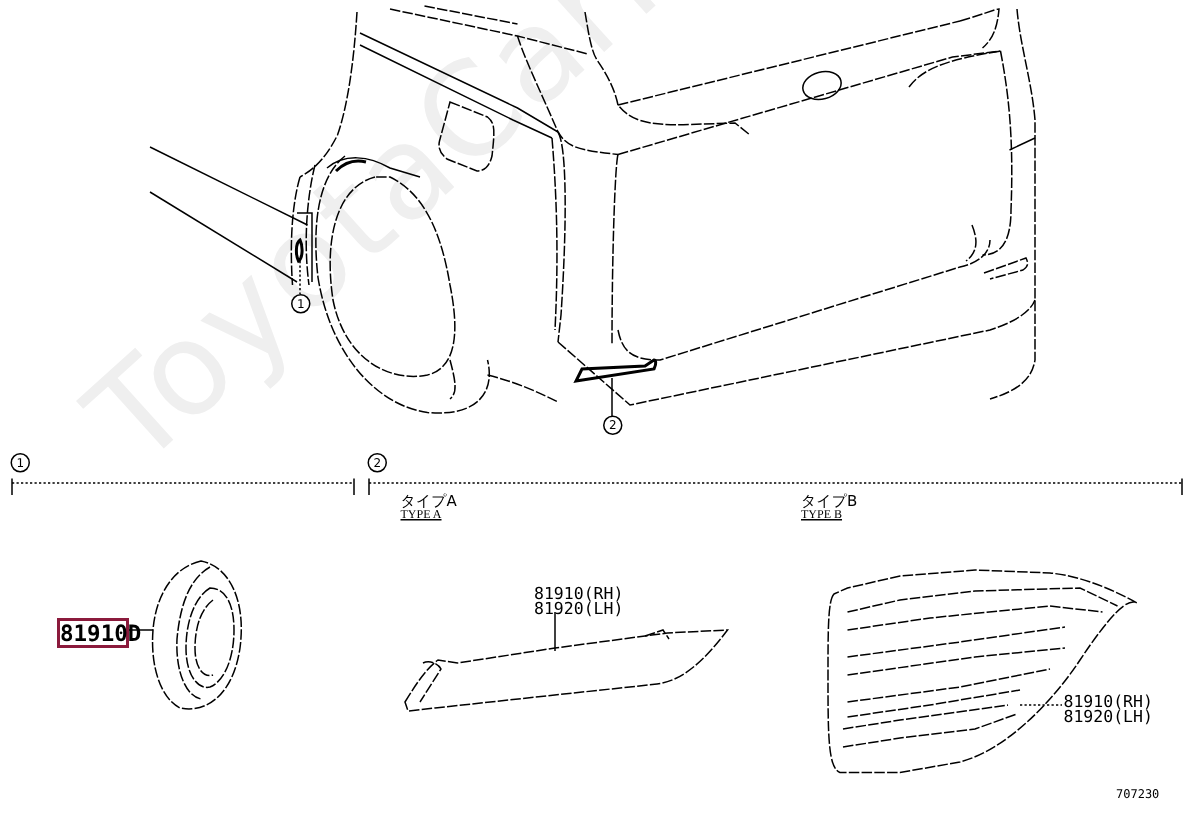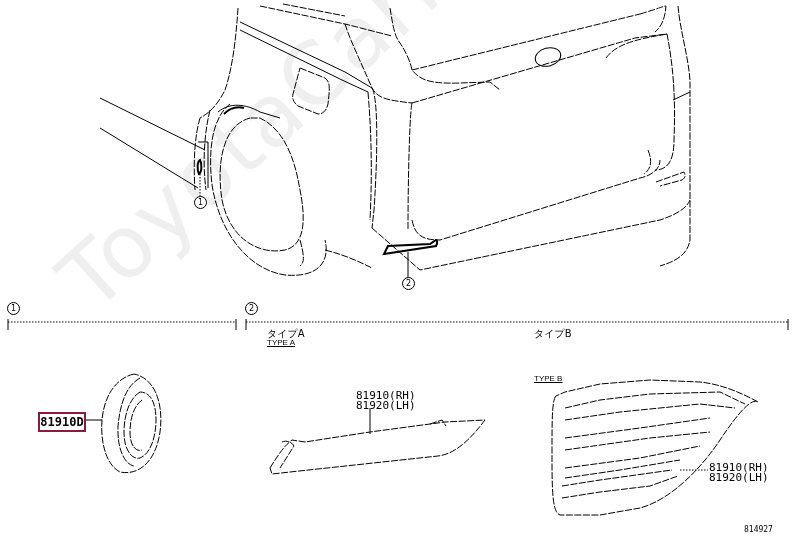--- a/index.html
+++ b/index.html
@@ -13,24 +13,24 @@
   .ld { fill: none; stroke: #000; stroke-width: 1; stroke-dasharray: 1.5 1.5; }
   .watermark { position: absolute; left: 40px; top: 255px; transform-origin: 0 0;
                transform: rotate(-42deg); font-family: "DejaVu Sans", sans-serif;
                font-size: 86px; font-weight: 400; color: #efefef; white-space: nowrap;
                letter-spacing: 2px; pointer-events: none; }
   .lbl { position: absolute; font-size: 11px; line-height: 10px; white-space: pre; letter-spacing: 0px; }
   .circ { position: absolute; width: 11px; height: 11px; border: 1px solid #000; border-radius: 50%;
           font-size: 8px; line-height: 11px; text-align: center; background: #fff;
           font-family: "DejaVu Sans", sans-serif; }
   .type-ja { position: absolute; font-size: 10px; font-family: "DejaVu Sans", sans-serif; }
-  .type-en { position: absolute; font-size: 8px; font-family: Liberation Sans, sans-serif;
+  .type-en { position: absolute; font-size: 8px; font-family: Liberation Serif, serif;
              text-decoration: underline; }
   .partbox { position: absolute; left: 38px; top: 412px; width: 44px; height: 16px;
-             border: 2px solid #8b1a3c; font-size: 12px; line-height: 16px; text-align: center;
+             border: 2px solid #8b1a3c; font-size: 15px; line-height: 16px; text-align: center;
              font-weight: bold; background: #fff; }
   .ref { position: absolute; left: 744px; top: 525px; font-size: 8px; }
 </style>
 </head>
 <body>
 
 <div class="canvas">
 
   <div class="watermark">ToyotaCarMine.ru</div>
 
@@ -115,22 +115,22 @@
   <div class="circ" style="left:402px; top:277px;">2</div>
 
   <div class="circ" style="left:7px; top:302px;">1</div>
   <div class="circ" style="left:245px; top:302px;">2</div>
 
   <div class="partbox">81910D</div>
 
   <div class="type-ja" style="left:267px; top:327px;">タイプA</div>
   <div class="type-en" style="left:267px; top:338px;">TYPE A</div>
   <div class="type-ja" style="left:534px; top:327px;text-align:right;">タイプB</div>
-  <div class="type-en" style="left:534px; top:338px;margin-top:36px;">TYPE B</div>
+  <div class="type-en" style="left:534px; top:338px;">TYPE B</div>
 
   <div class="lbl" style="left:356px; top:391px;">81910(RH)</div>
   <div class="lbl" style="left:356px; top:401px;">81920(LH)</div>
 
   <div class="lbl" style="left:709px; top:463px;">81910(RH)</div>
   <div class="lbl" style="left:709px; top:473px;">81920(LH)</div>
 
-  <div class="ref">814927</div>
+  <div class="ref">707230</div>
 </div>
 
 </body></html>

